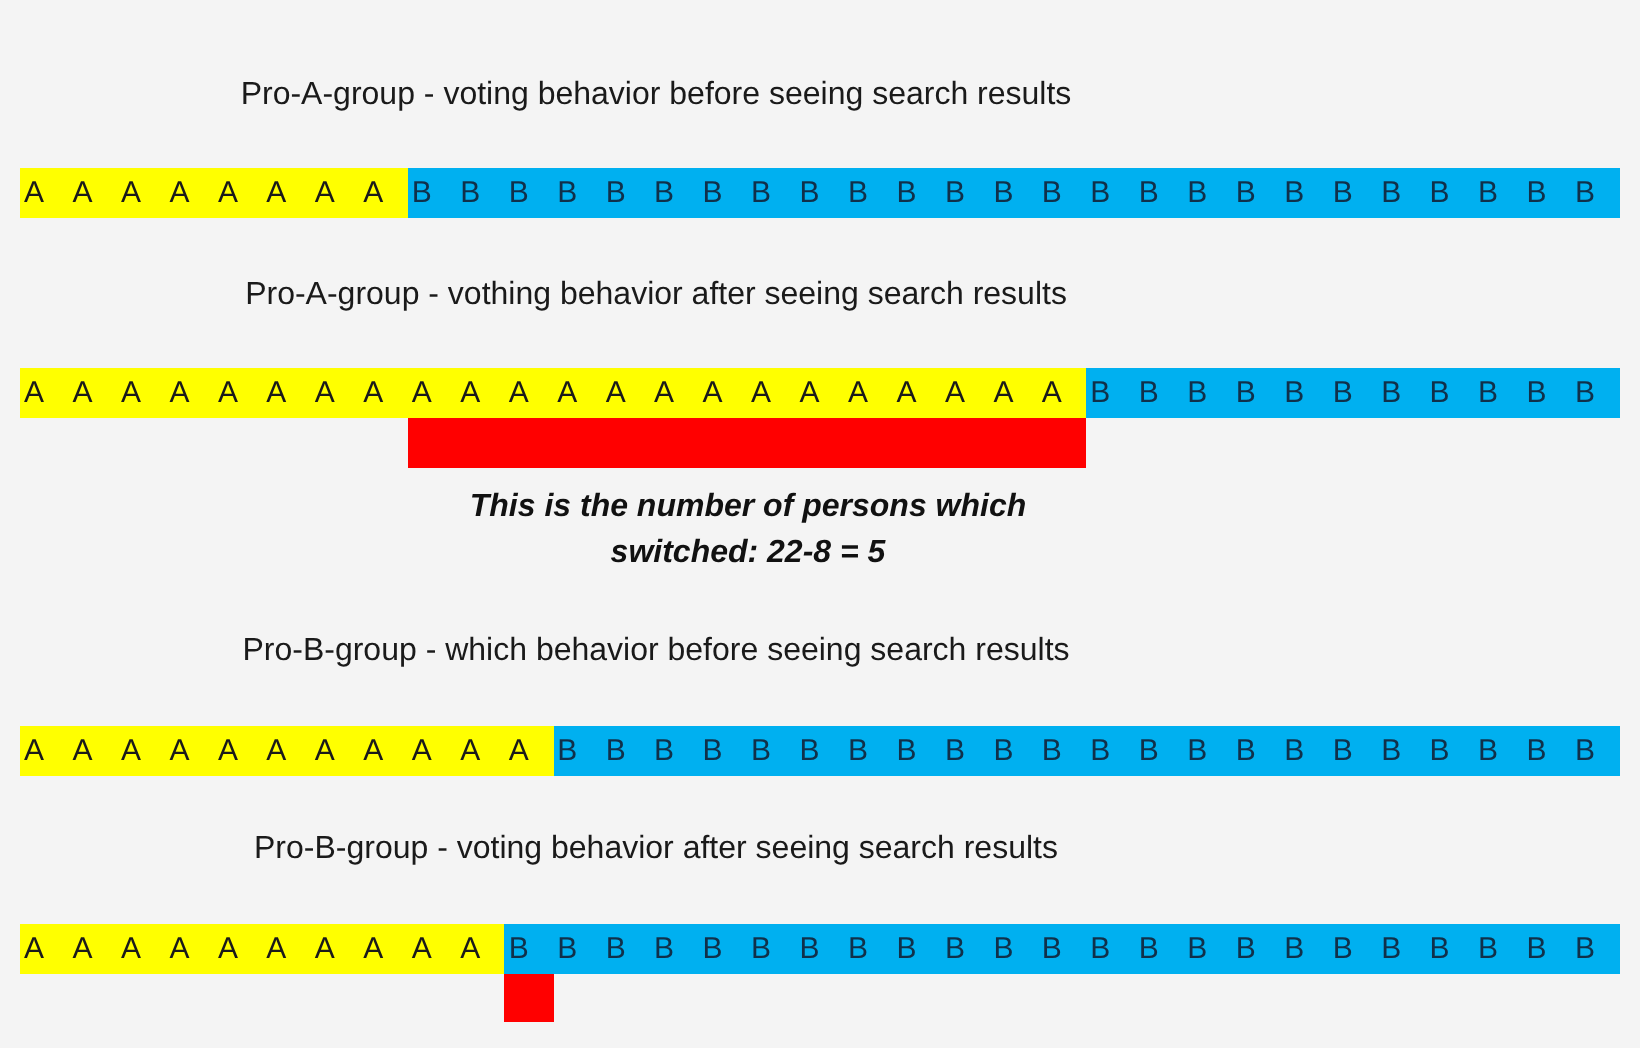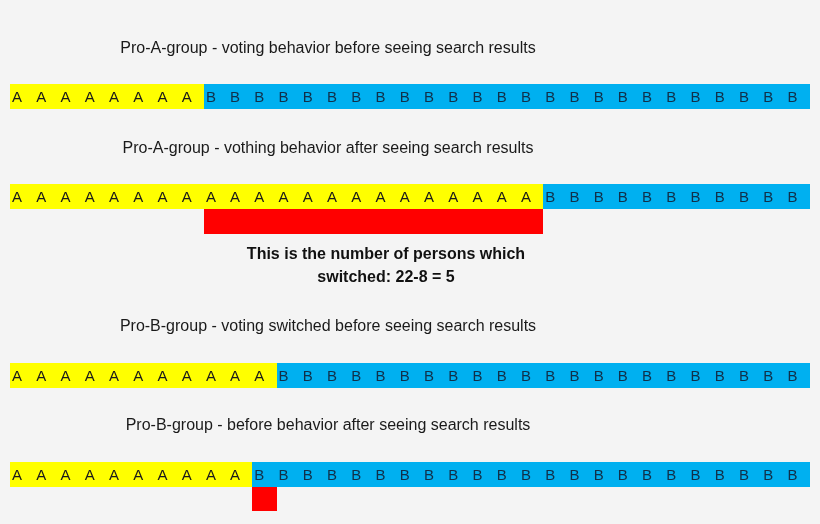--- a/index.html
+++ b/index.html
@@ -21,22 +21,22 @@
       width: calc(800px / 33); height: 25px; line-height: 25px;
       font-size: 15px; box-sizing: border-box; padding-left: 2px;
       text-align: left;
     }
     .cell.a { background: #ffff00; color: #1a1a1a; }
     .cell.b { background: #00b0f0; color: #10304a; }
     .red {
       position: absolute; background: #ff0000;
     }
     .caption {
-      position: absolute; left: 12px; width: 748px; text-align: center;
-      font-weight: bold; font-size: 16px; color: #111; line-height: 23px;
+      position: absolute; left: 0; width: 748px; text-align: center;
+      font-weight: bold; font-size: 16px; color: #111; line-height: 23px; font-style: italic;
     }
   </style>
 </head>
 <body>
 
 <div>
   <div class="title" style="top:38px">Pro-A-group - voting behavior before seeing search results</div>
   <div class="bar" style="top:84px">
       <div class="cell a">A</div>
       <div class="cell a">A</div>
@@ -109,21 +109,21 @@
       <div class="cell b">B</div>
       <div class="cell b">B</div>
     </div>
   <div class="red" style="top: 209px; height: 25px; left: 203.939px; width: 339.394px; background: rgb(255, 0, 0);"></div>
 
   <div class="caption" style="top:242px">
     <div>This is the number of persons which</div>
     <div>switched: 22-8 = 5</div>
   </div>
 
-  <div class="title" style="top:316px">Pro-B-group - voting switched before seeing search results</div>
+  <div class="title" style="top:316px">Pro-B-group - which behavior before seeing search results</div>
   <div class="bar" style="top:363px">
       <div class="cell a">A</div>
       <div class="cell a">A</div>
       <div class="cell a">A</div>
       <div class="cell a">A</div>
       <div class="cell a">A</div>
       <div class="cell a">A</div>
       <div class="cell a">A</div>
       <div class="cell a">A</div>
       <div class="cell a">A</div>
@@ -146,21 +146,21 @@
       <div class="cell b">B</div>
       <div class="cell b">B</div>
       <div class="cell b">B</div>
       <div class="cell b">B</div>
       <div class="cell b">B</div>
       <div class="cell b">B</div>
       <div class="cell b">B</div>
       <div class="cell b">B</div>
     </div>
 
-  <div class="title" style="top:415px">Pro-B-group - before behavior after seeing search results</div>
+  <div class="title" style="top:415px">Pro-B-group - voting behavior after seeing search results</div>
   <div class="bar" style="top:462px">
       <div class="cell a">A</div>
       <div class="cell a">A</div>
       <div class="cell a">A</div>
       <div class="cell a">A</div>
       <div class="cell a">A</div>
       <div class="cell a">A</div>
       <div class="cell a">A</div>
       <div class="cell a">A</div>
       <div class="cell a">A</div>

